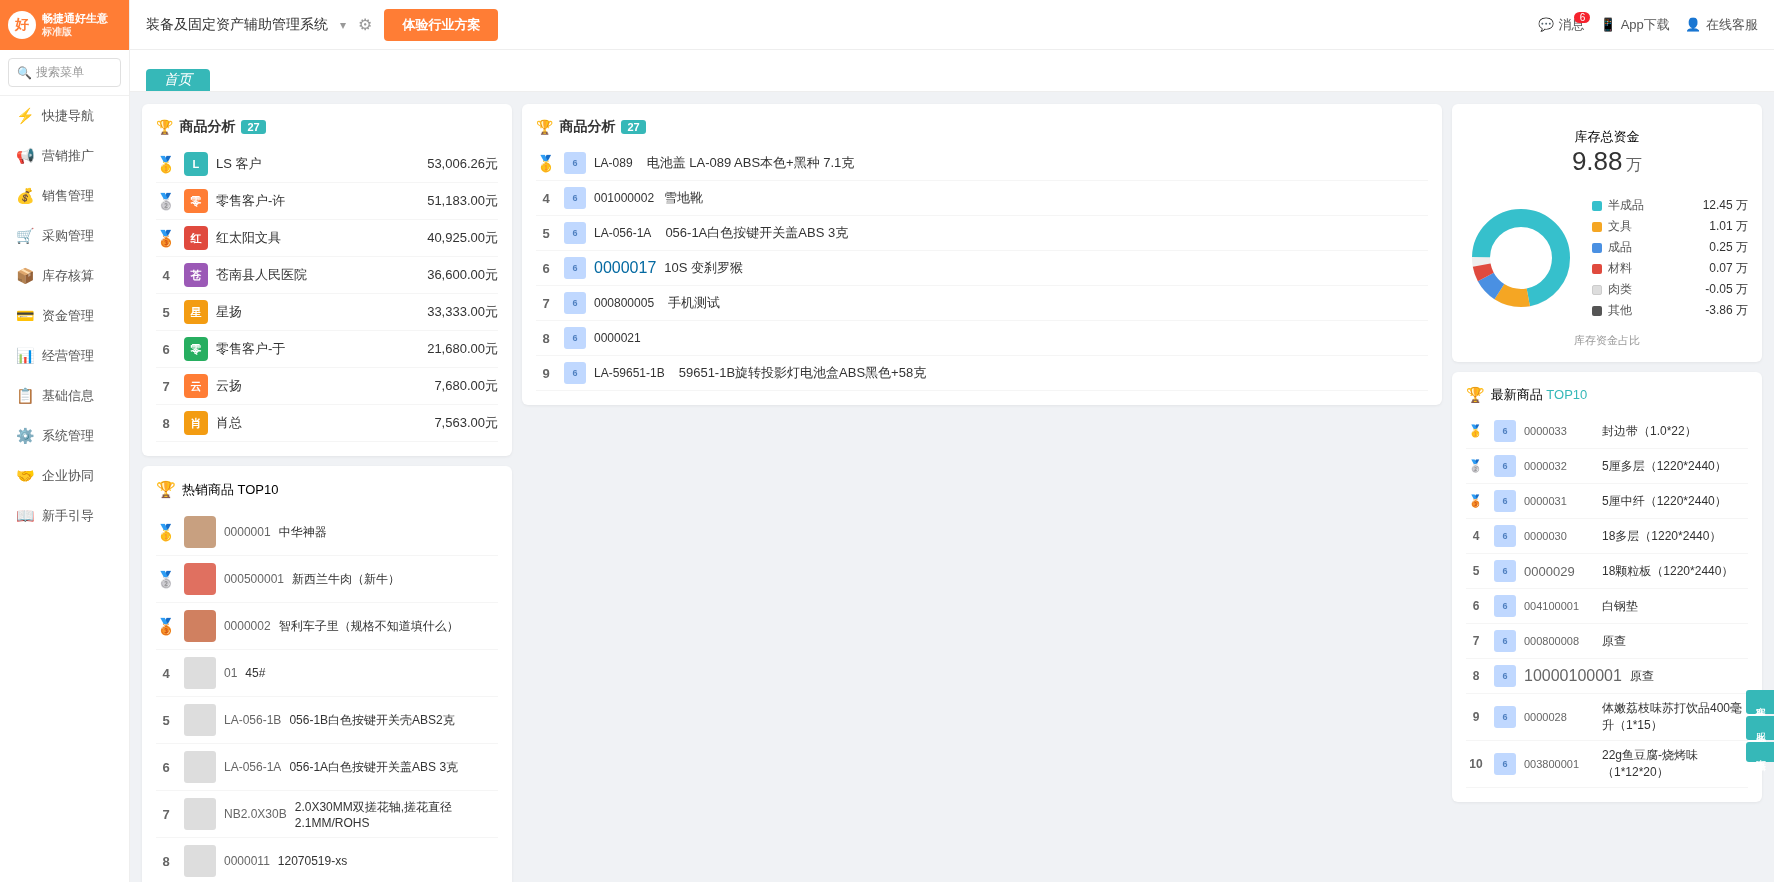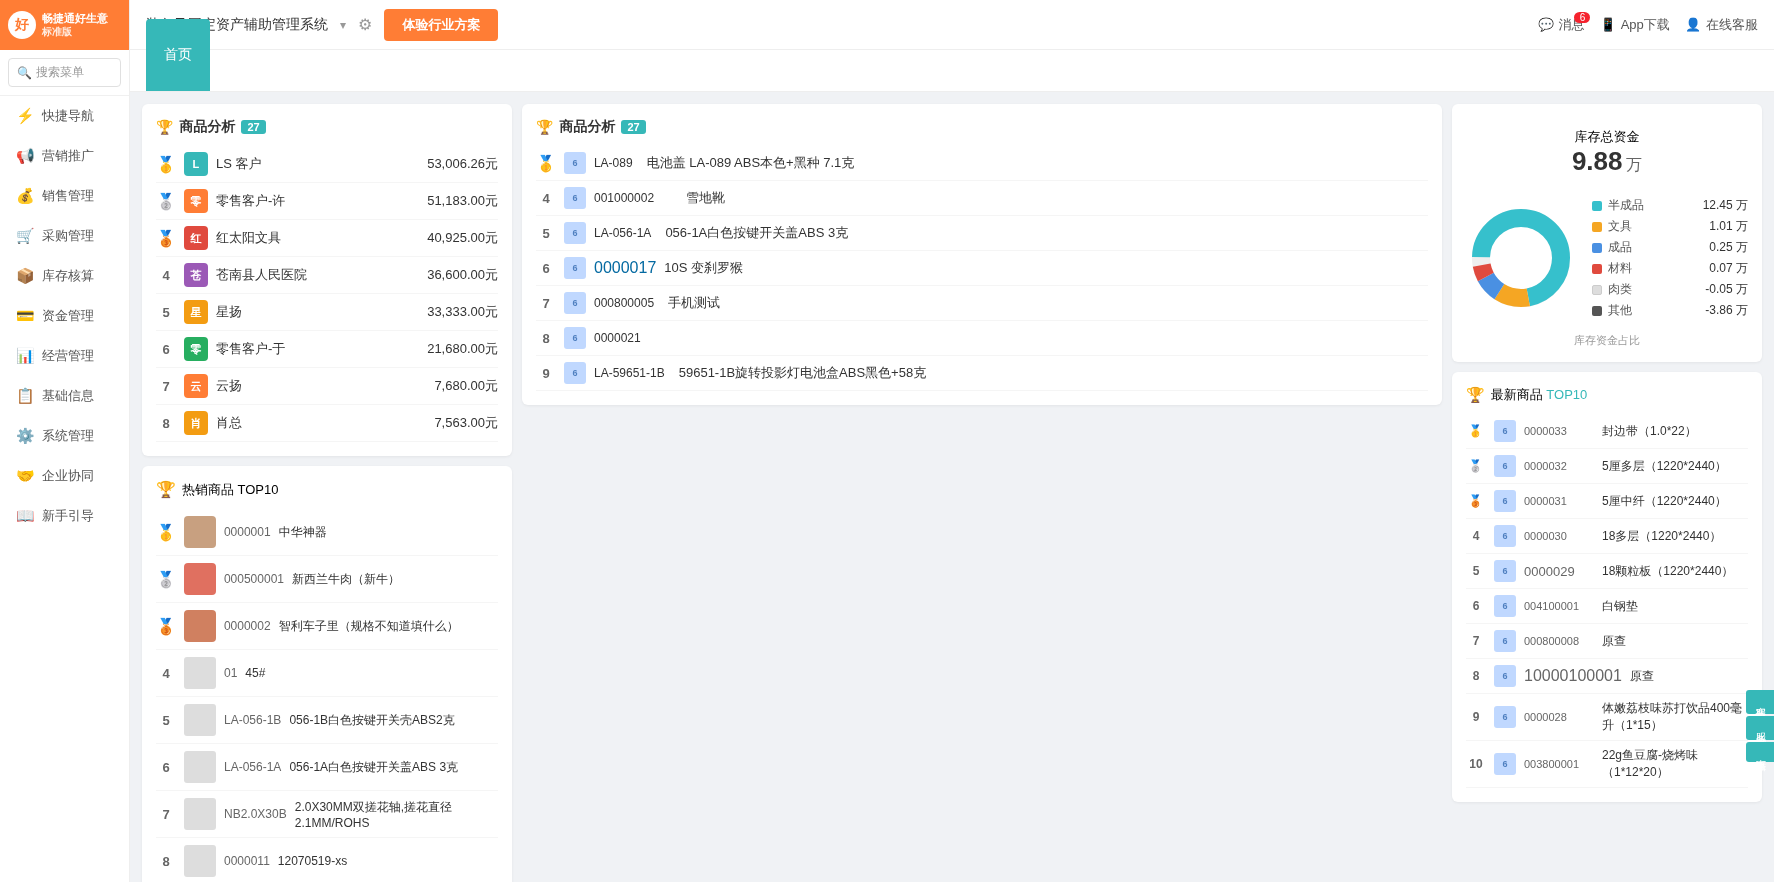--- a/index.html
+++ b/index.html
@@ -127,25 +127,26 @@
     .nav-tabs {
       background: #fff;
       height: 42px;
       display: flex;
       align-items: flex-end;
       padding: 0 16px;
       border-bottom: 1px solid #eee;
       flex-shrink: 0;
     }
     .nav-tab {
-      padding: 27px 18px;
+      padding: 2px 18px;
       font-size: 14px;
       cursor: pointer;
       color: #555;
       border-bottom: 3px solid transparent;
+      font-style: italic;
     }
     .nav-tab.active {
       color: #fff;
       background: #36b8b8;
       border-radius: 4px 4px 0 0;
       border-bottom: none;
     }
 
     
     .content {
@@ -259,21 +260,21 @@
       color: #999; font-size: 10px;
     }
     .product-code { color: #666; font-size: 12px; }
     .product-name { color: #333; font-size: 12px; flex: 1; }
 
     
     .inventory-total {
       text-align: center;
       padding: 10px 0;
     }
-    .inventory-total-value { font-size: 26px; font-weight: bold; color: #333; text-align: center; }
+    .inventory-total-value { font-size: 26px; font-weight: normal; color: #333; text-align: center; }
     .inventory-total-unit { font-size: 16px; color: #666; }
 
     
     .donut-container {
       display: flex;
       align-items: center;
       gap: 16px;
       padding: 8px 0;
     }
     .donut-svg { flex-shrink: 0; }
@@ -607,21 +608,21 @@
 
         <div class="rank-row">
           <span class="medal-icon">🥇</span>
           <div class="latest-img-placeholder">6</div>
           <span style="color:#333;font-size:12px;margin-right:6px;">LA-089</span>
           <span class="rank-name">电池盖 LA-089 ABS本色+黑种 7.1克</span>
         </div>
         <div class="rank-row">
           <span class="rank-num">4</span>
           <div class="latest-img-placeholder">6</div>
-          <span style="color:#333;font-size:12px;margin-right:24px;">001000002</span>
+          <span style="color:#333;font-size:12px;margin-right:2px;">001000002</span>
           <span class="rank-name">雪地靴</span>
         </div>
         <div class="rank-row">
           <span class="rank-num">5</span>
           <div class="latest-img-placeholder">6</div>
           <span style="color:#333;font-size:12px;margin-right:6px;">LA-056-1A</span>
           <span class="rank-name">056-1A白色按键开关盖ABS 3克</span>
         </div>
         <div class="rank-row">
           <span class="rank-num">6</span>

